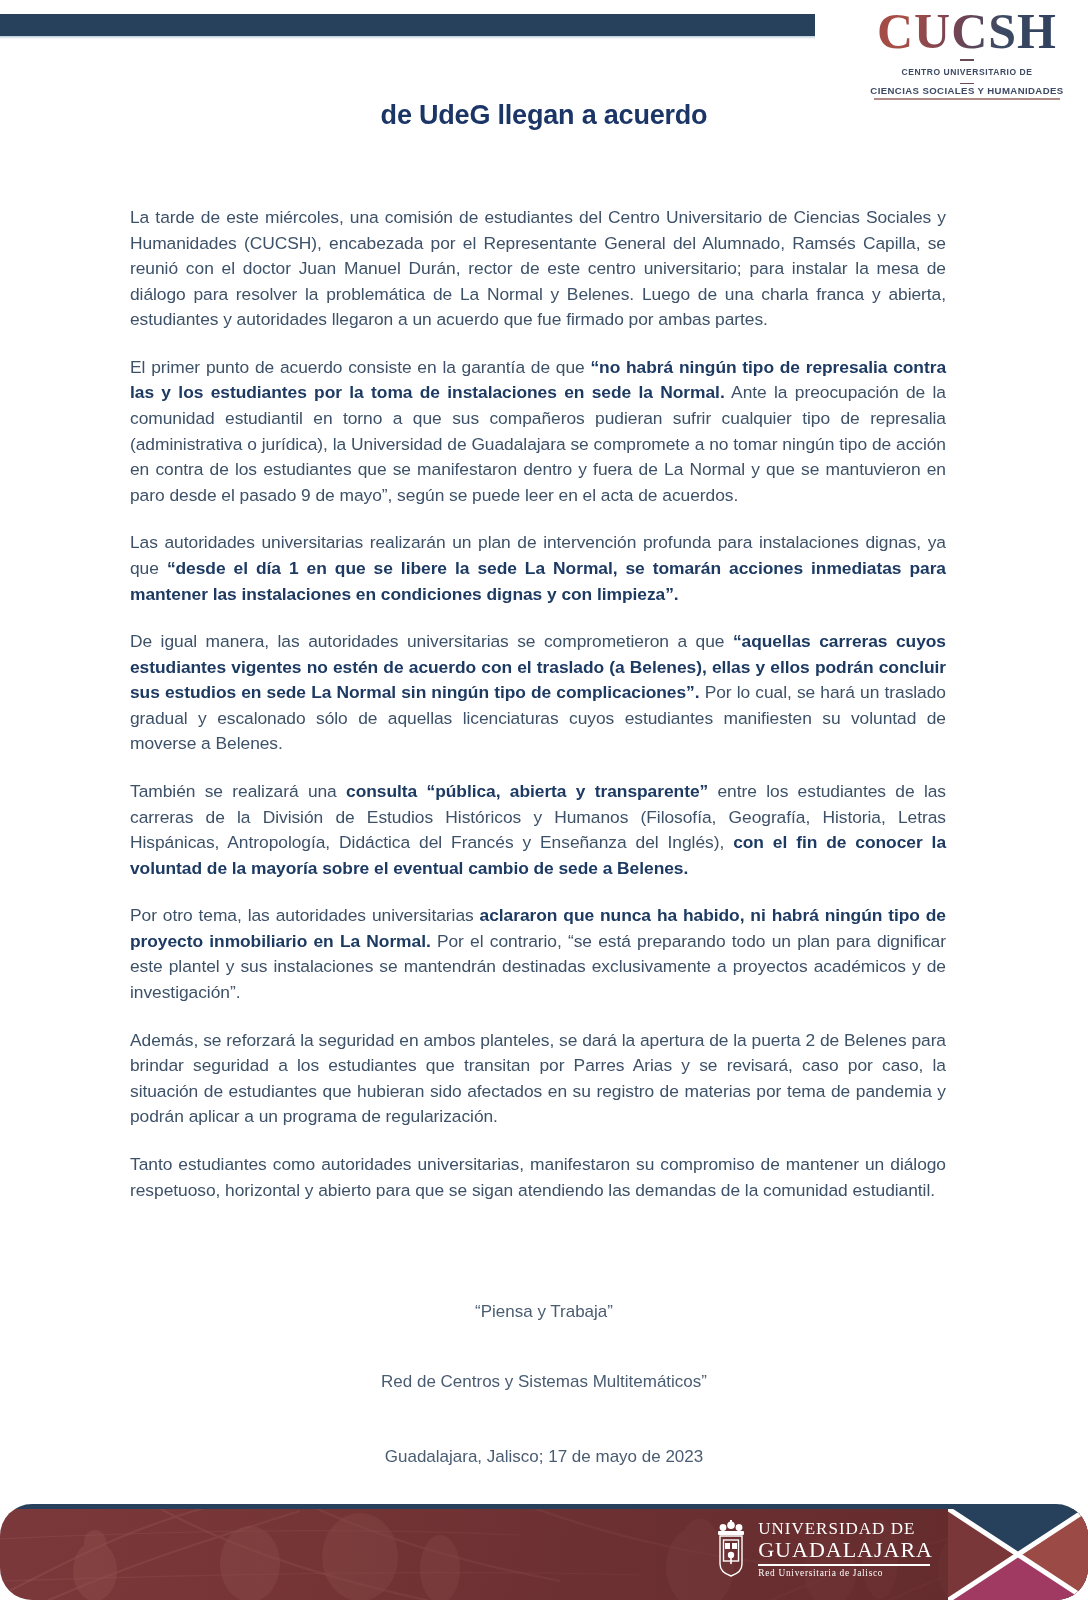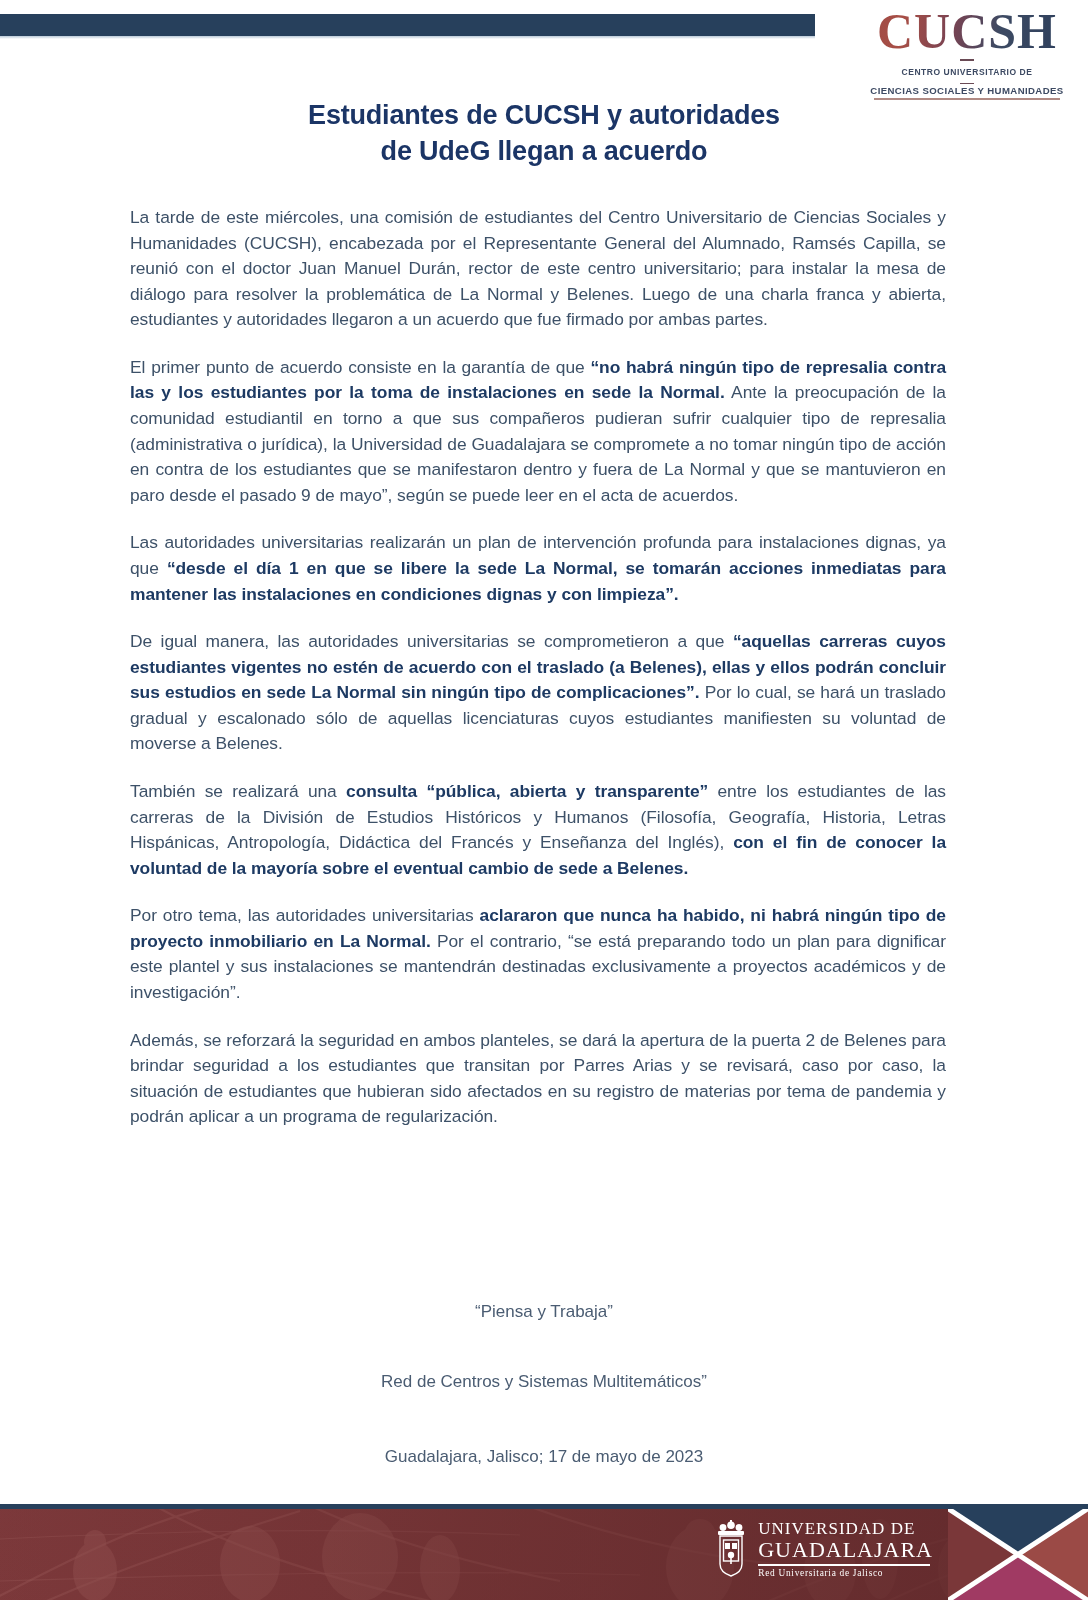--- a/index.html
+++ b/index.html
@@ -156,20 +156,21 @@
   .closing span { display: block; }
 
   
   .footer {
     position: absolute;
     left: 0;
     bottom: 0;
     width: 1088px;
     height: 96px;
     overflow: hidden;
+    border-radius: 32px;
   }
   .footer-topline {
     position: absolute;
     top: 0; left: 0;
     width: 1088px;
     height: 5px;
     background: #27405c;
     z-index: 6;
   }
   .footer-band {
@@ -255,32 +256,32 @@
       <span class="cucsh-rule"></span>
       <span class="cucsh-sub1">CENTRO UNIVERSITARIO DE</span>
       <span class="cucsh-rule"></span>
     </div>
     <div class="cucsh-sub2">CIENCIAS SOCIALES Y HUMANIDADES</div>
     <div class="cucsh-underline"></div>
   </div>
 </div>
 
 <div class="doc-title">
-  <span class="t-line">Estudiantes de CUCSH y autoridades</span>
   <span class="t-line">de UdeG llegan a acuerdo</span>
 </div>
 
 <div class="body-wrap" id="body-wrap">
     <p class="para"><span>La tarde de este miércoles, una comisión de estudiantes del Centro Universitario de Ciencias Sociales y Humanidades (CUCSH), encabezada por el Representante General del Alumnado, Ramsés Capilla, se reunió con el doctor Juan Manuel Durán, rector de este centro universitario; para instalar la mesa de diálogo para resolver la problemática de La Normal y Belenes. Luego de una charla franca y abierta, estudiantes y autoridades llegaron a un acuerdo que fue firmado por ambas partes.</span></p>
     <p class="para"><span>El primer punto de acuerdo consiste en la garantía de que </span><b>“no habrá ningún tipo de represalia contra las y los estudiantes por la toma de instalaciones en sede la Normal.</b><span> Ante la preocupación de la comunidad estudiantil en torno a que sus compañeros pudieran sufrir cualquier tipo de represalia (administrativa o jurídica), la Universidad de Guadalajara se compromete a no tomar ningún tipo de acción en contra de los estudiantes que se manifestaron dentro y fuera de La Normal y que se mantuvieron en paro desde el pasado 9 de mayo”, según se puede leer en el acta de acuerdos.</span></p>
     <p class="para"><span>Las autoridades universitarias realizarán un plan de intervención profunda para instalaciones dignas, ya que </span><b>“desde el día 1 en que se libere la sede La Normal, se tomarán acciones inmediatas para mantener las instalaciones en condiciones dignas y con limpieza”.</b></p>
     <p class="para"><span>De igual manera, las autoridades universitarias se comprometieron a que </span><b>“aquellas carreras cuyos estudiantes vigentes no estén de acuerdo con el traslado (a Belenes), ellas y ellos podrán concluir sus estudios en sede La Normal sin ningún tipo de complicaciones”.</b><span> Por lo cual, se hará un traslado gradual y escalonado sólo de aquellas licenciaturas cuyos estudiantes manifiesten su voluntad de moverse a Belenes.</span></p>
     <p class="para"><span>También se realizará una </span><b>consulta “pública, abierta y transparente”</b><span> entre los estudiantes de las carreras de la División de Estudios Históricos y Humanos (Filosofía, Geografía, Historia, Letras Hispánicas, Antropología, Didáctica del Francés y Enseñanza del Inglés), </span><b>con el fin de conocer la voluntad de la mayoría sobre el eventual cambio de sede a Belenes.</b></p>
     <p class="para"><span>Por otro tema, las autoridades universitarias </span><b>aclararon que nunca ha habido, ni habrá ningún tipo de proyecto inmobiliario en La Normal.</b><span> Por el contrario, “se está preparando todo un plan para dignificar este plantel y sus instalaciones se mantendrán destinadas exclusivamente a proyectos académicos y de investigación”.</span></p>
     <p class="para"><span>Además, se reforzará la seguridad en ambos planteles, se dará la apertura de la puerta 2 de Belenes para brindar seguridad a los estudiantes que transitan por Parres Arias y se revisará, caso por caso, la situación de estudiantes que hubieran sido afectados en su registro de materias por tema de pandemia y podrán aplicar a un programa de regularización.</span></p>
+    <p class="para"><span>Tanto estudiantes como autoridades universitarias, manifestaron su compromiso de mantener un diálogo respetuoso, horizontal y abierto para que se sigan atendiendo las demandas de la comunidad estudiantil.</span></p>
   </div>
 
 <div class="closing closing-a">
   <span>“Piensa y Trabaja”</span>
 </div>
 <div class="closing closing-b">
   <span>Red de Centros y Sistemas Multitemáticos”</span>
 </div>
 <div class="closing closing-c">
   <span>Guadalajara, Jalisco; 17 de mayo de 2023</span>

